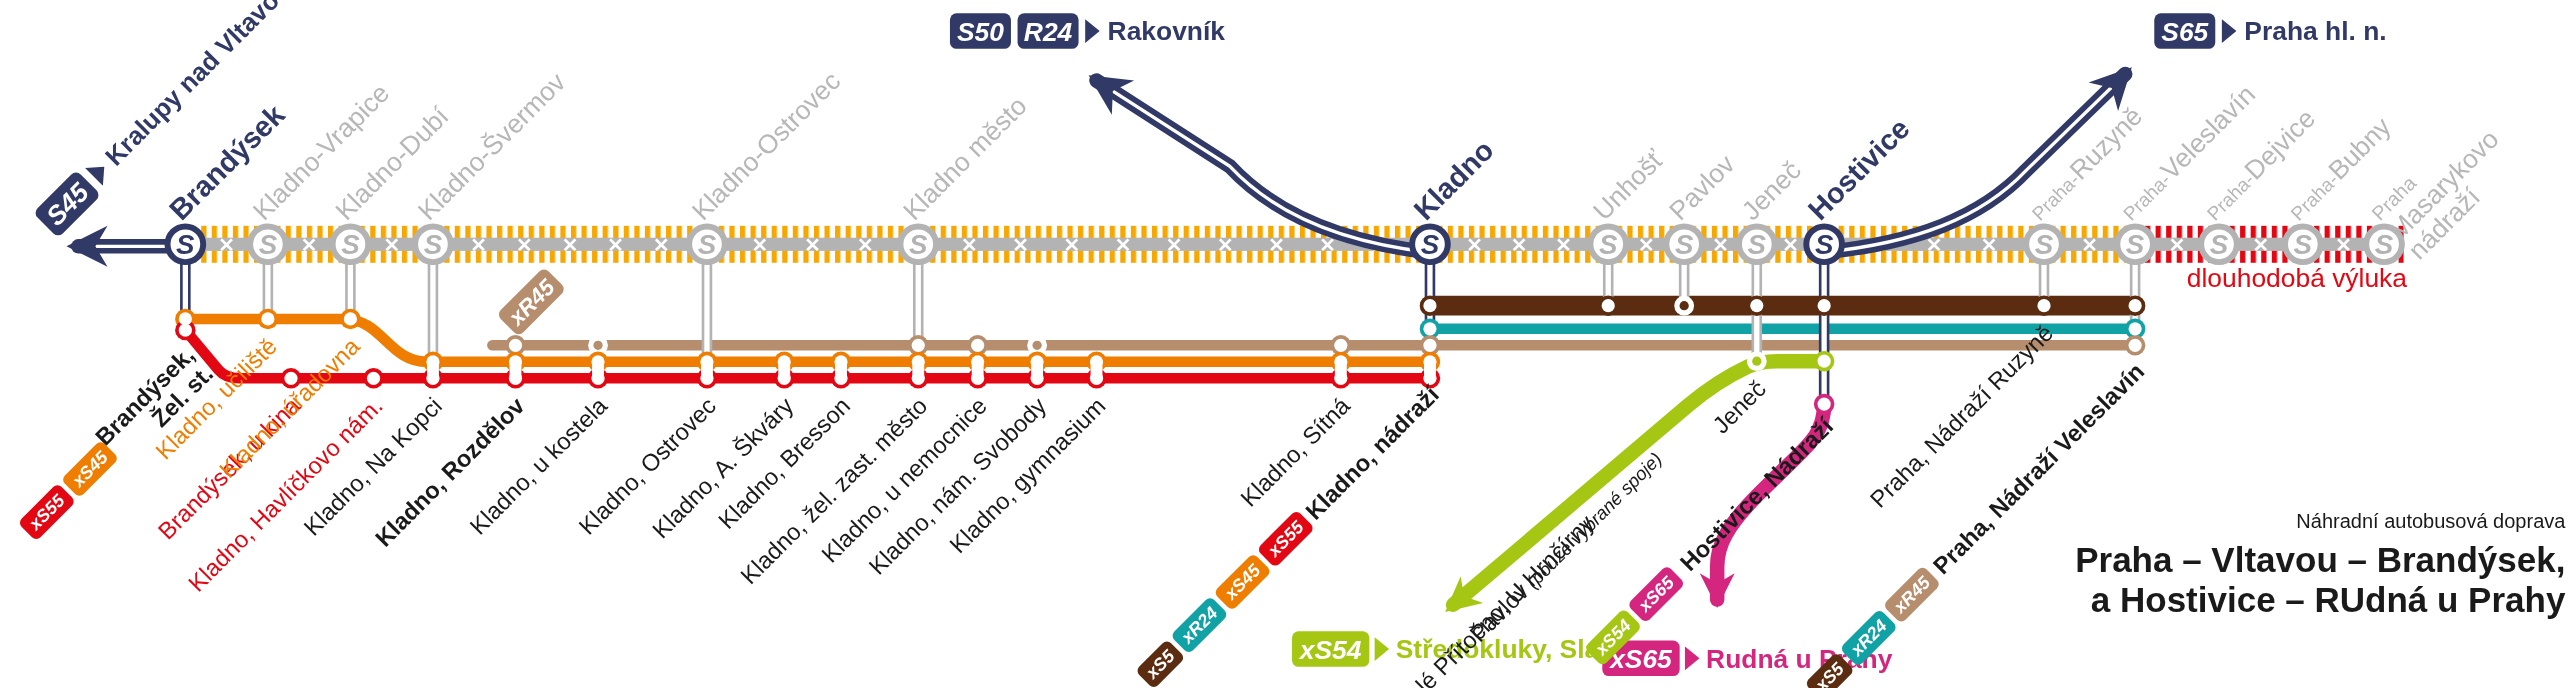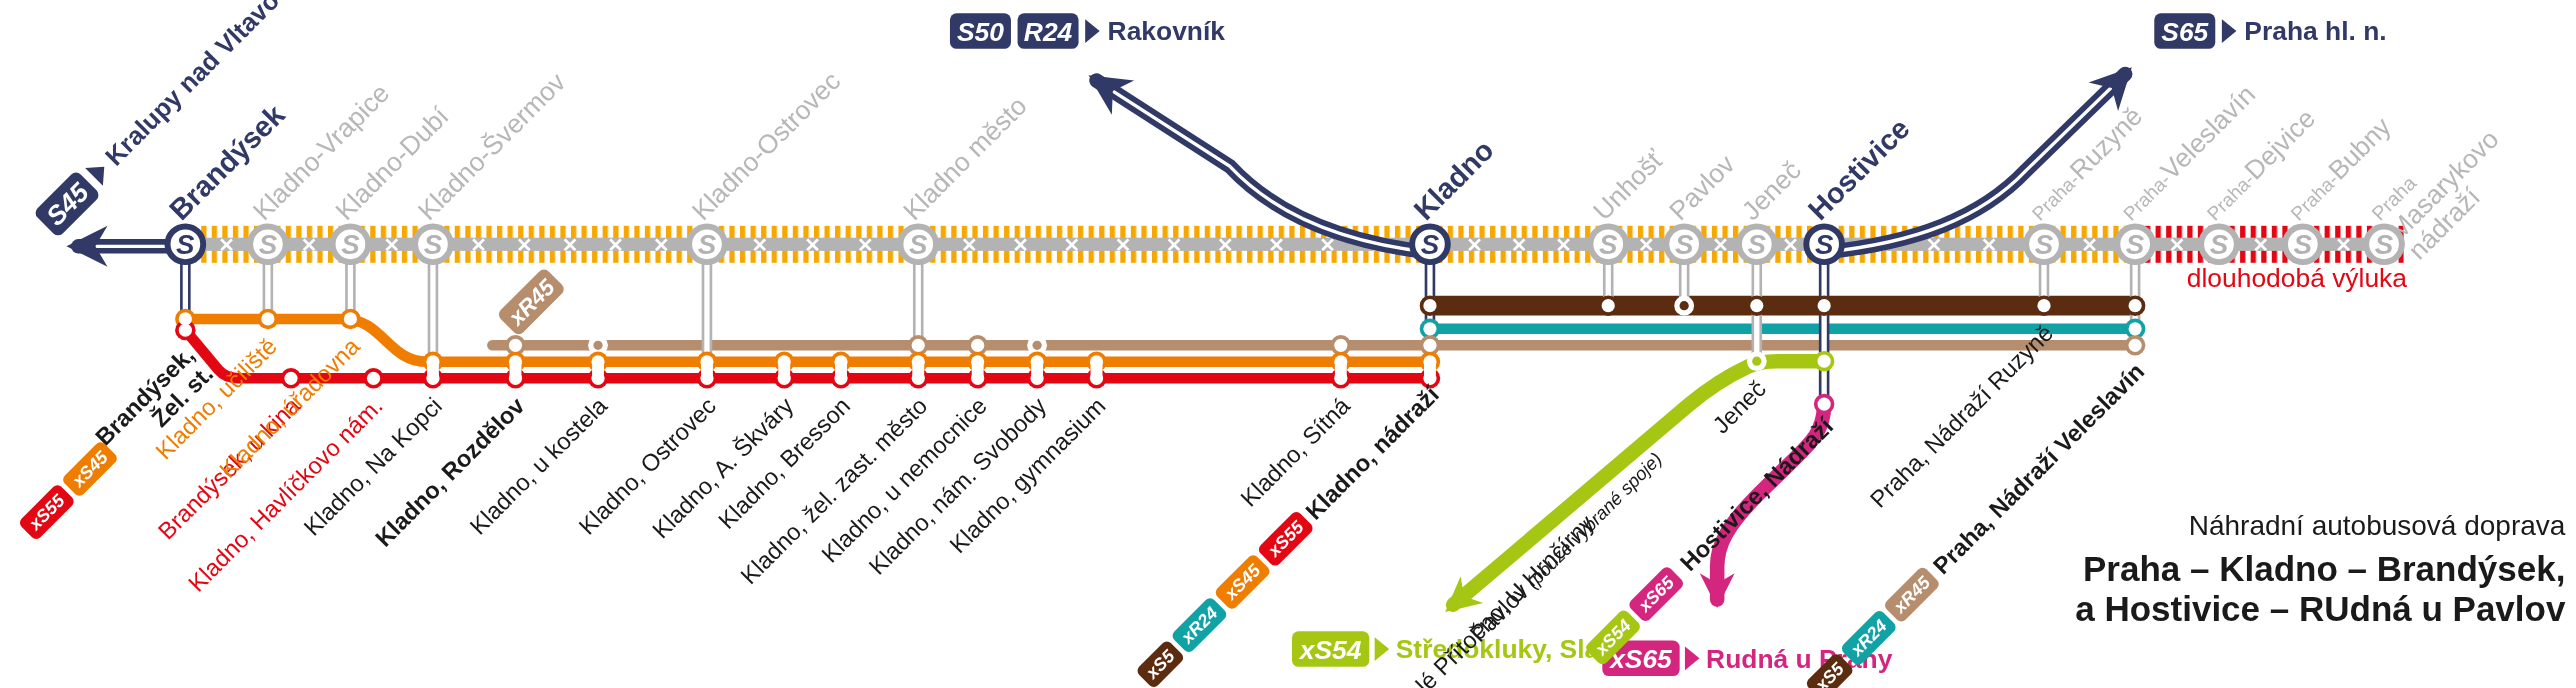--- a/index.html
+++ b/index.html
@@ -1,20 +1,20 @@
 <!DOCTYPE html>
 <html style="font-size:10.6px"><head>
 <meta charset="utf-8">
 <style>
   html,body{margin:0;padding:0;background:#fff;}
   #stage{position:relative;width:2576px;height:688px;background:#ffffff;overflow:hidden;
          font-family:"Liberation Sans",sans-serif;}
   svg{position:absolute;left:0;top:0;}
   #credit{position:absolute;right:10.6px;top:510px;text-align:right;color:#1a1a1a;}
-  #credit .c1{font-size:28px;font-weight:400;margin-bottom:6.6px;}
+  #credit .c1{font-size:20px;font-weight:400;margin-bottom:6.6px;}
   #credit .cb{font-size:35px;font-weight:bold;line-height:40px;}
 </style>
 </head>
 <body>
 
 <div id="stage">
   <svg id="map" viewBox="0 0 3900 1042" width="2576" height="688">
       <defs>
         <pattern id="hatch0" width="16" height="56" patternUnits="userSpaceOnUse">
           <rect x="0" y="0" width="8" height="56" fill="#f6a800"></rect>
@@ -525,17 +525,17 @@
           <rect x="-622.8800000000001" y="-33" width="85.44" height="40" rx="9" fill="#11a2a5"></rect>
           <text x="-580.1600000000001" y="-4" fill="#fff" font-size="27" font-family="&quot;Liberation Sans&quot;,sans-serif" font-weight="bold" font-style="italic" text-anchor="middle">xR24</text>
           <rect x="-697.9600000000002" y="-33" width="68.08" height="40" rx="9" fill="#5b2c0f"></rect>
           <text x="-663.9200000000001" y="-4" fill="#fff" font-size="27" font-family="&quot;Liberation Sans&quot;,sans-serif" font-weight="bold" font-style="italic" text-anchor="middle">xS5</text>
         </g>
       </g>
       <text x="3478" y="434" fill="#e30613" font-size="40" font-family="&quot;Liberation Sans&quot;,sans-serif" font-weight="normal" font-style="normal" text-anchor="middle">dlouhodobá výluka</text>
     </svg>
   <div id="credit">
     <div class="c1">Náhradní autobusová doprava</div>
-    <div class="cb">Praha – Kladno – Brandýsek,</div>
-    <div class="cb">a Hostivice – RUdná u Pavlov</div>
+    <div class="cb">Praha – Vltavou – Brandýsek,</div>
+    <div class="cb">a Hostivice – RUdná u Prahy</div>
   </div>
 </div>
 
 
 </body></html>

